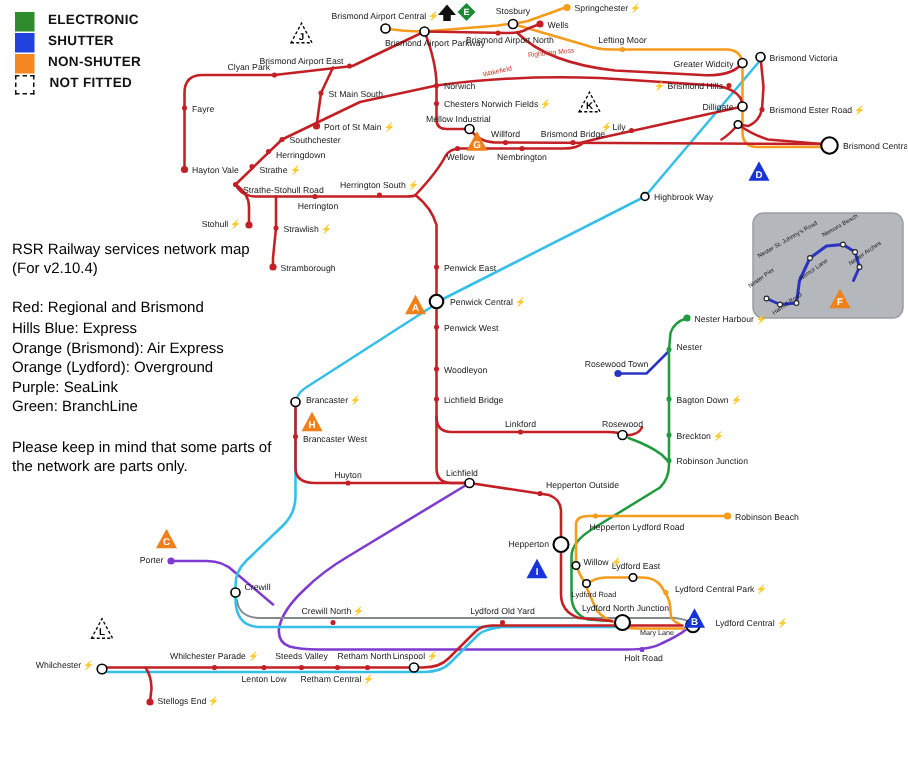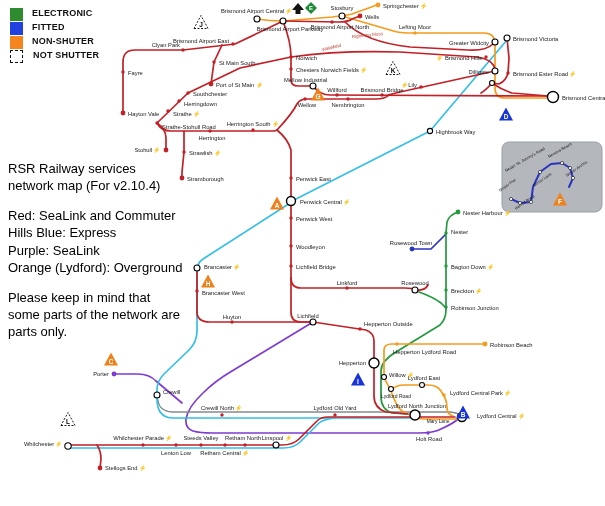--- a/index.html
+++ b/index.html
@@ -5,21 +5,21 @@
   html,body{margin:0;padding:0;background:#fff;}
   #app{position:relative;width:605px;height:506px;background:#fff;
        font-family:"Liberation Sans",sans-serif;overflow:hidden;}
   
   #legend{position:absolute;left:10px;top:8px;}
   .lg-row{display:flex;align-items:flex-start;height:14px;}
   .sw{width: 13px;height:13px;flex:0 0 13px;}
   .sw.dashed{background:#fff;border:1.3px dashed #111;width:11px;height:11px;flex-basis:11px;margin-right:1px;}
   .lg-lab{margin-left:9px;font-size:9px;font-weight:700;color:#111;letter-spacing:.2px;}
   
-  #info{position:absolute;left:8px;top:160px;width:175px;color:#000;font-size:13px;line-height:1.32;}
+  #info{position:absolute;left:8px;top:160px;width:175px;color:#000;font-size:10px;line-height:1.32;}
   #info p{margin:0 0 13px 0;}
   #services{margin:0 0 13px 0;}
   
   .ln{fill:none;stroke-linecap:round;stroke-linejoin:round;}
   .w{stroke-width:1.7px;}
   .c-red{stroke:var(--red);} .c-orange{stroke:var(--orange);} .c-cyan{stroke:var(--cyan);}
   .c-purple{stroke:var(--purple);} .c-green{stroke:var(--green);} .c-blue{stroke:var(--blue);}
   .c-gray{stroke:var(--gray);stroke-width:1.3px;}
   svg text{font-family:"Liberation Sans",sans-serif;}
 </style>
@@ -29,40 +29,42 @@
 <div id="app">
 
   <div id="legend">
     <div id="legend-rows">
         <div class="lg-row">
           <span class="sw" style="background: rgb(46, 139, 46);"></span>
           <span class="lg-lab">ELECTRONIC</span>
         </div>
         <div class="lg-row">
           <span class="sw" style="background: rgb(33, 66, 223);"></span>
-          <span class="lg-lab">FITTED</span>
+          <span class="lg-lab">SHUTTER</span>
         </div>
         <div class="lg-row">
           <span class="sw" style="background: rgb(245, 134, 31);"></span>
           <span class="lg-lab">NON-SHUTER</span>
         </div>
         <div class="lg-row">
           <span class="sw dashed"></span>
-          <span class="lg-lab">NOT SHUTTER</span>
+          <span class="lg-lab">NOT FITTED</span>
         </div>
       </div>
   </div>
 
   <div id="info">
     <p id="info-title">RSR Railway services network map (For v2.10.4)</p>
     <div id="services">
-        <div>Red: SeaLink and Commuter</div>
+        <div>Red: Regional and Brismond</div>
         <div>Hills Blue: Express</div>
+        <div>Orange (Brismond): Air Express</div>
+        <div>Orange (Lydford): Overground</div>
         <div>Purple: SeaLink</div>
-        <div>Orange (Lydford): Overground</div>
+        <div>Green: BranchLine</div>
       </div>
     <p id="info-note">Please keep in mind that some parts of the network are parts only.</p>
   </div>
 
   <svg id="map" width="605" height="506" viewBox="0 0 605 506" style="position:absolute;left:0;top:0;">
 
     <g>
       <rect x="502" y="142" width="100" height="70" rx="7" fill="#b4b7bc" stroke="#9a9da2" stroke-width="1"></rect>
       <path class="ln c-blue" stroke-width="2" d="M511,199 L520,203 L531,202 L533,187 L540,172 L551,164 L562,163 L570,168 L573,178 L569,187"></path>
       <g id="inset-dots">

